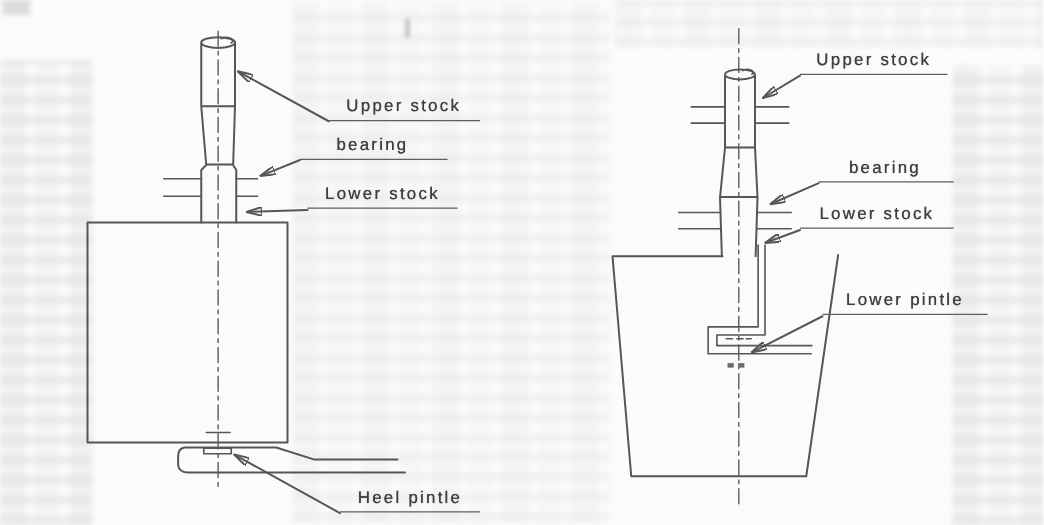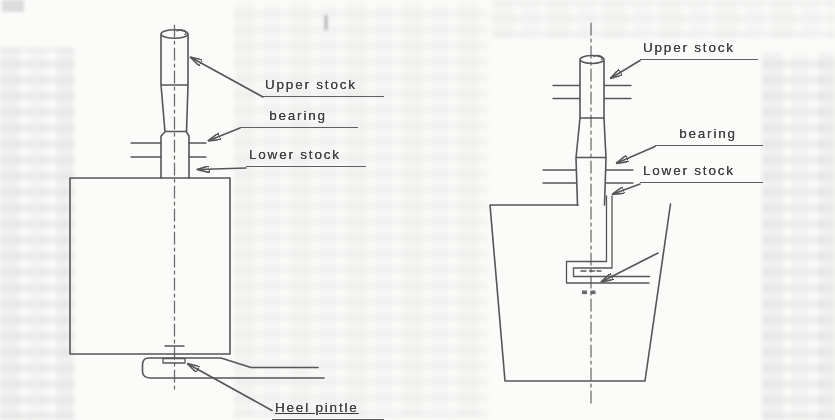--- a/index.html
+++ b/index.html
@@ -23,21 +23,21 @@
     fill:none; stroke:#565656; stroke-width:1.6; stroke-linecap:round; stroke-linejoin:round;
   }
   svg.linework .thin{stroke-width:1.3;}
   svg.linework .cl{stroke-width:1.25; stroke-dasharray:12 4 3 4; stroke:#6a6a6a;}
   svg.linework .fillmark{fill:#6a6a6a; stroke:none;}
   .lbl{
     position:absolute; white-space:nowrap;
     font-size:13.5px; line-height:16px; letter-spacing:1.8px;
     color:#3e3e3e; text-shadow:0 0 .6px #4a4a4a;
     border-bottom:1.5px solid #5f5f5f;
-    padding:0 3px 3px 3px; text-align:left;
+    padding:0 3px 3px 3px; text-align:center;
   }
   .lbl.alignright{text-align:center; padding-right:5px;}
 </style>
 </head>
 <body>
 
 <div id="page">
 
   <div class="ghost" style="left:0; top:48px; width:74px; height:372px;"></div>
   <div class="ghost light" style="left:234px; top:2px; width:254px; height:416px;"></div>
@@ -109,19 +109,20 @@
         <line x1="655" y1="146.5" x2="617" y2="163" marker-end="url(#arrow)"></line>
         <line x1="640" y1="184" x2="613" y2="194" marker-end="url(#arrow)"></line>
         <line x1="658" y1="253" x2="602" y2="281.5" marker-end="url(#arrow)"></line>
       </g>
     </g>
   </svg>
 
   <div class="lbl" style="left:262px; top:77px;  width:116px;">Upper stock</div>
   <div class="lbl alignright" style="left:240px; top:108px; width:110px;">bearing</div>
   <div class="lbl" style="left:246px; top:147px; width:114px;">Lower stock</div>
-  <div class="lbl" style="left:272px; top:400px; width:106px;text-decoration:underline;">Heel pintle</div>
+  <div class="lbl" style="left:272px; top:390px; width:106px;">Heel pintle</div>
 
   <div class="lbl" style="left:640px; top:40px;  width:112px;">Upper stock</div>
   <div class="lbl alignright" style="left:655px; top:126px; width:100px;">bearing</div>
   <div class="lbl" style="left:640px; top:163px; width:117px;">Lower stock</div>
+  <div class="lbl" style="left:658px; top:232px; width:126px;">Lower pintle</div>
 
 </div>
 
 </body></html>

